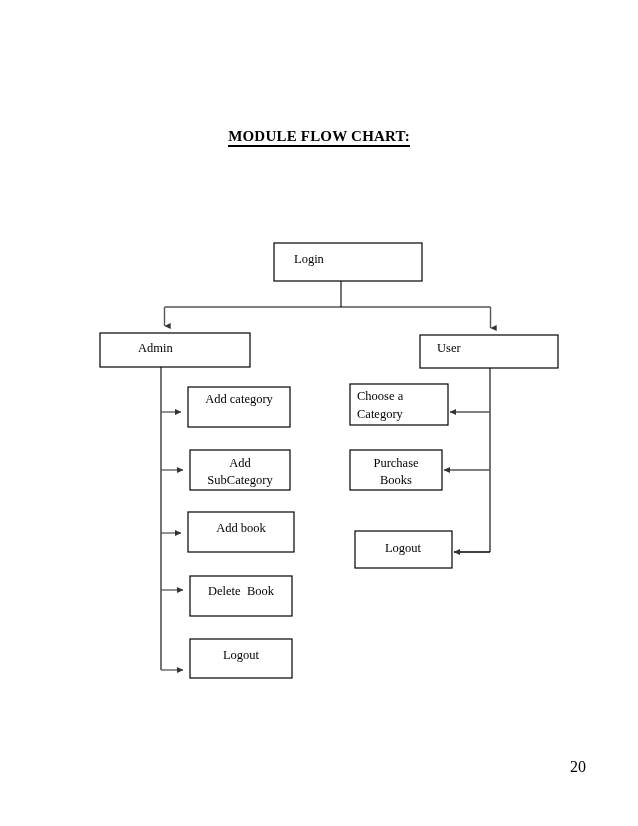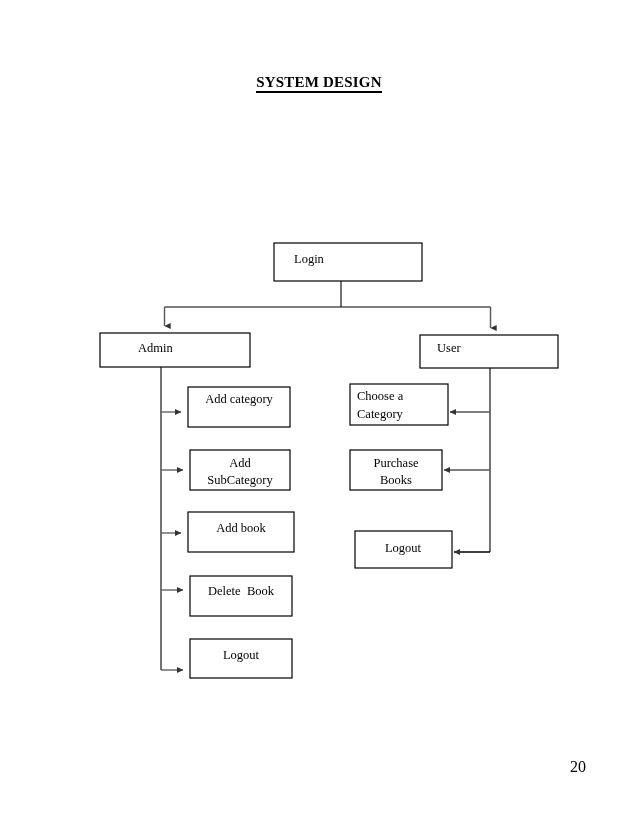--- a/index.html
+++ b/index.html
@@ -46,24 +46,24 @@
     right:52px;
     top:758px;
     font-size:16px;
   }
 </style>
 </head>
 <body>
 
 <div class="page">
 
-  <div class="heading" id="title-system">
-    <span>SYSTEM DESIGN</span>
+
+  <div class="heading" id="title-module">
+    <span>MODULE FLOW CHART:</span>
   </div>
-
 
   <div class="diagram">
     <svg width="638" height="826" viewBox="0 0 638 826" xmlns="http://www.w3.org/2000/svg">
       <defs>
         <marker id="arrowDown" markerWidth="8" markerHeight="8" refX="3" refY="6.2" orient="auto" markerUnits="userSpaceOnUse">
           <path d="M0,0 L3,6.5 L6,0 z" fill="#333333"></path>
         </marker>
         <marker id="arrowRight" markerWidth="8" markerHeight="8" refX="6.2" refY="3" orient="auto" markerUnits="userSpaceOnUse">
           <path d="M0,0 L6.5,3 L0,6 z" fill="#333333"></path>
         </marker>

